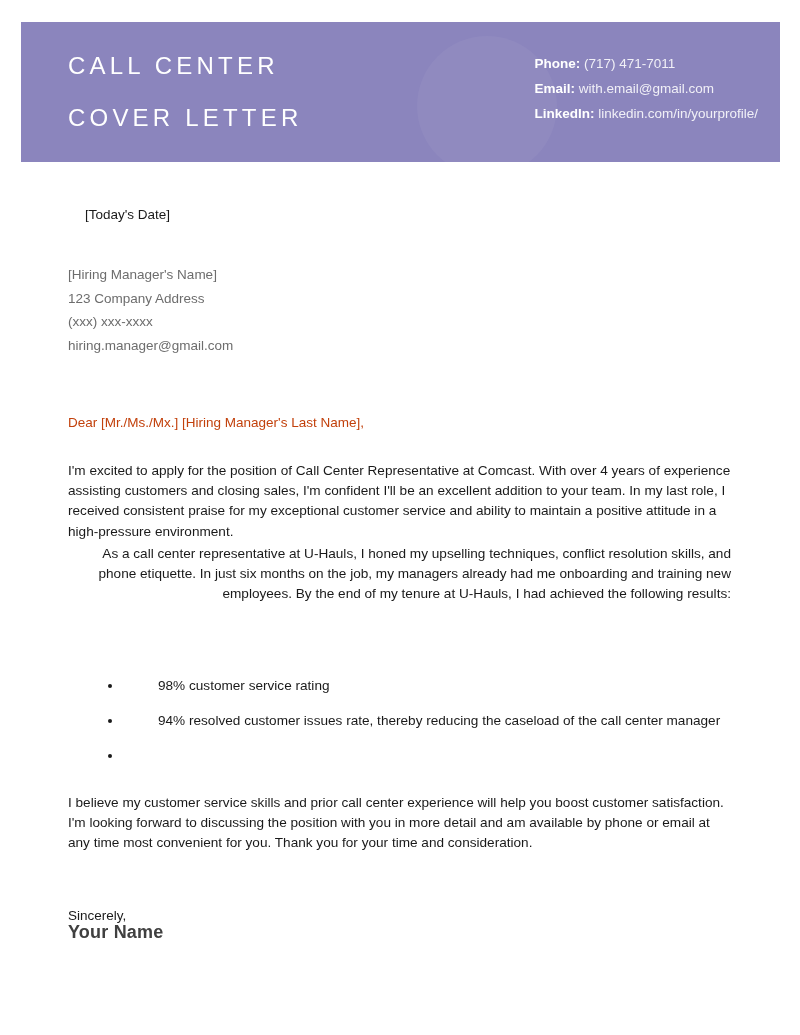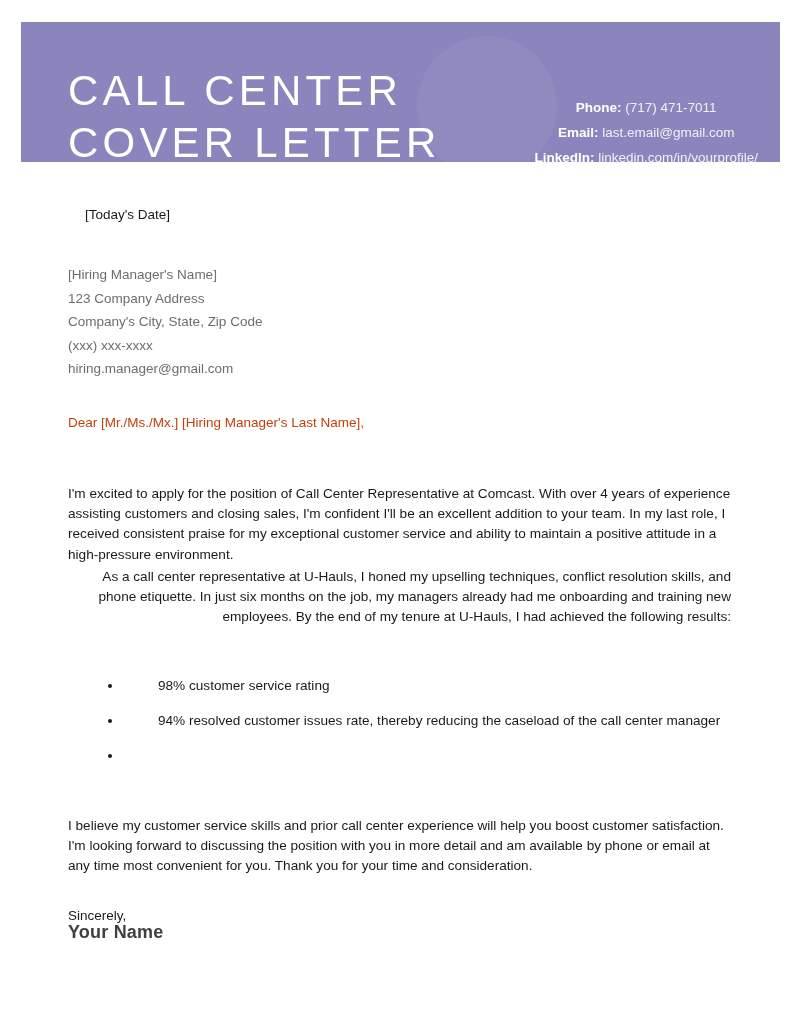--- a/index.html
+++ b/index.html
@@ -40,38 +40,36 @@
     height: 140px;
     border-radius: 50%;
     background: rgba(255,255,255,0.045);
     pointer-events: none;
   }
   .header-title {
     position: absolute;
     left: 47px;
     top: 18px;
     color: #ffffff;
-    font-size: 42px;
+    font-size: 24px;
     font-weight: 300;
     letter-spacing: 4.2px;
     line-height: 52px;
     white-space: nowrap;
-    margin-top: 25px;
   }
   .header-title .title-line {
     display: block;
   }
 
   .contact-block {
     position: absolute;
     right: 22px;
     top: 29px;
-    text-align: center;
+    text-align: left;
     line-height: 25px;
-    margin-top: 44px;
   }
   .contact-line {
     font-size: 13.5px;
     color: rgba(255,255,255,0.88);
     white-space: nowrap;
   }
   .contact-line .contact-label {
     font-weight: bold;
     color: #ffffff;
   }
@@ -113,21 +111,20 @@
   }
 
   .para {
     position: absolute;
     left: 0;
     width: 663px;
     font-size: 13.6px;
     color: #1a1a1a;
     line-height: 20.2px;
     text-align: left;
-    margin-top: 23px;
   }
   .para-1 { top: 461px; }
   .para-2 { top: 544px; text-align: right; }
   .para-3 { top: 793px; }
 
   .results-list {
     position: absolute;
     top: 664px;
     left: 28px;
     width: 636px;
@@ -187,37 +184,36 @@
       <span class="title-line">COVER LETTER</span>
     </div>
 
     <div class="contact-block">
       <div class="contact-line">
         <span class="contact-label">Phone:</span>
         <span>(717) 471-7011</span>
       </div>
       <div class="contact-line">
         <span class="contact-label">Email:</span>
-        <span>last.email@gmail.com</span>
+        <span>with.email@gmail.com</span>
       </div>
       <div class="contact-line">
         <span class="contact-label">LinkedIn:</span>
         <span>linkedin.com/in/yourprofile/</span>
       </div>
     </div>
   </div>
 
   <div class="letter-body">
 
     <div class="date-line">[Today's Date]</div>
 
     <div class="recipient-block">
       <div>[Hiring Manager's Name]</div>
       <div>123 Company Address</div>
-      <div>Company's City, State, Zip Code</div>
       <div>(xxx) xxx-xxxx</div>
       <div>hiring.manager@gmail.com</div>
     </div>
 
     <div class="salutation">Dear [Mr./Ms./Mx.] [Hiring Manager's Last Name],</div>
 
     <div class="para para-1">I'm excited to apply for the position of Call Center Representative at Comcast. With over 4 years of experience assisting customers and closing sales, I'm confident I'll be an excellent addition to your team. In my last role, I received consistent praise for my exceptional customer service and ability to maintain a positive attitude in a high-pressure environment.</div>
 
     <div class="para para-2">As a call center representative at U-Hauls, I honed my upselling techniques, conflict resolution skills, and phone etiquette. In just six months on the job, my managers already had me onboarding and training new employees. By the end of my tenure at U-Hauls, I had achieved the following results:</div>
 

